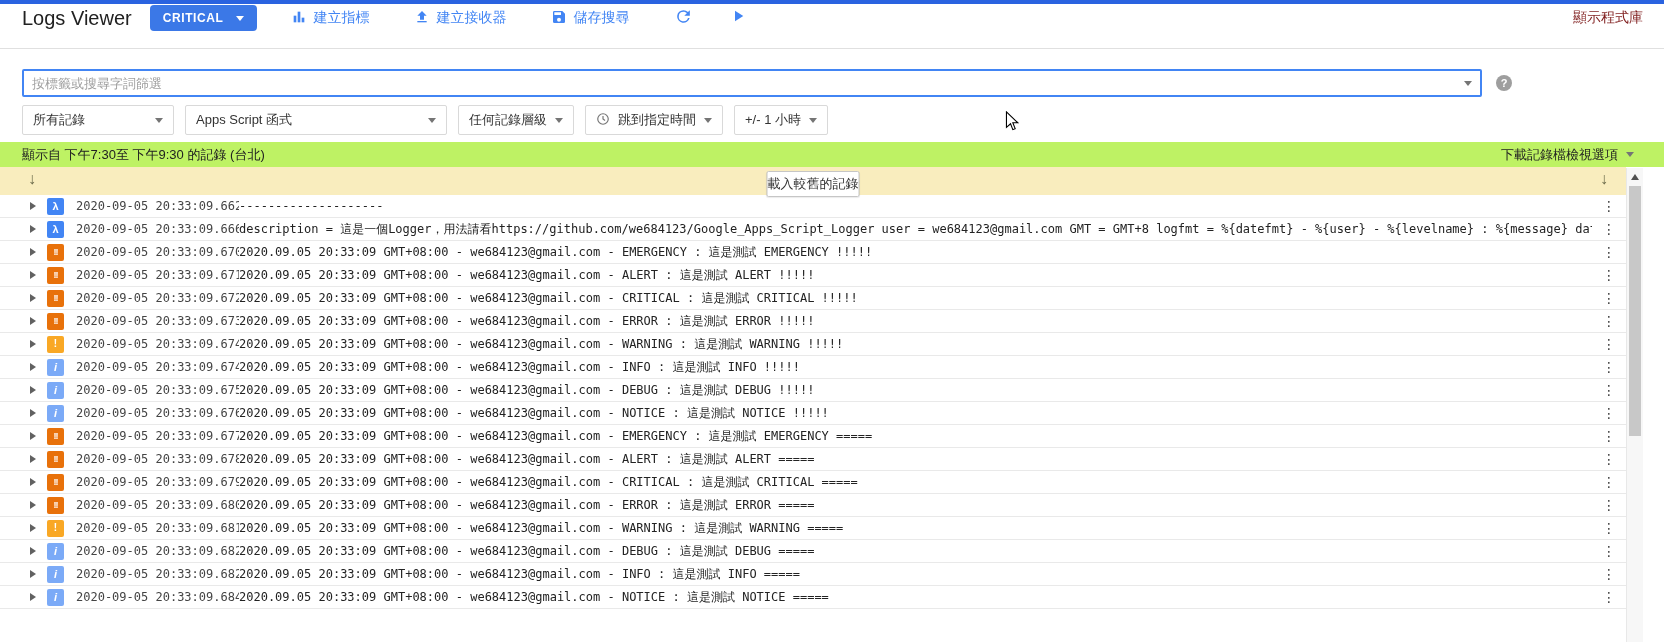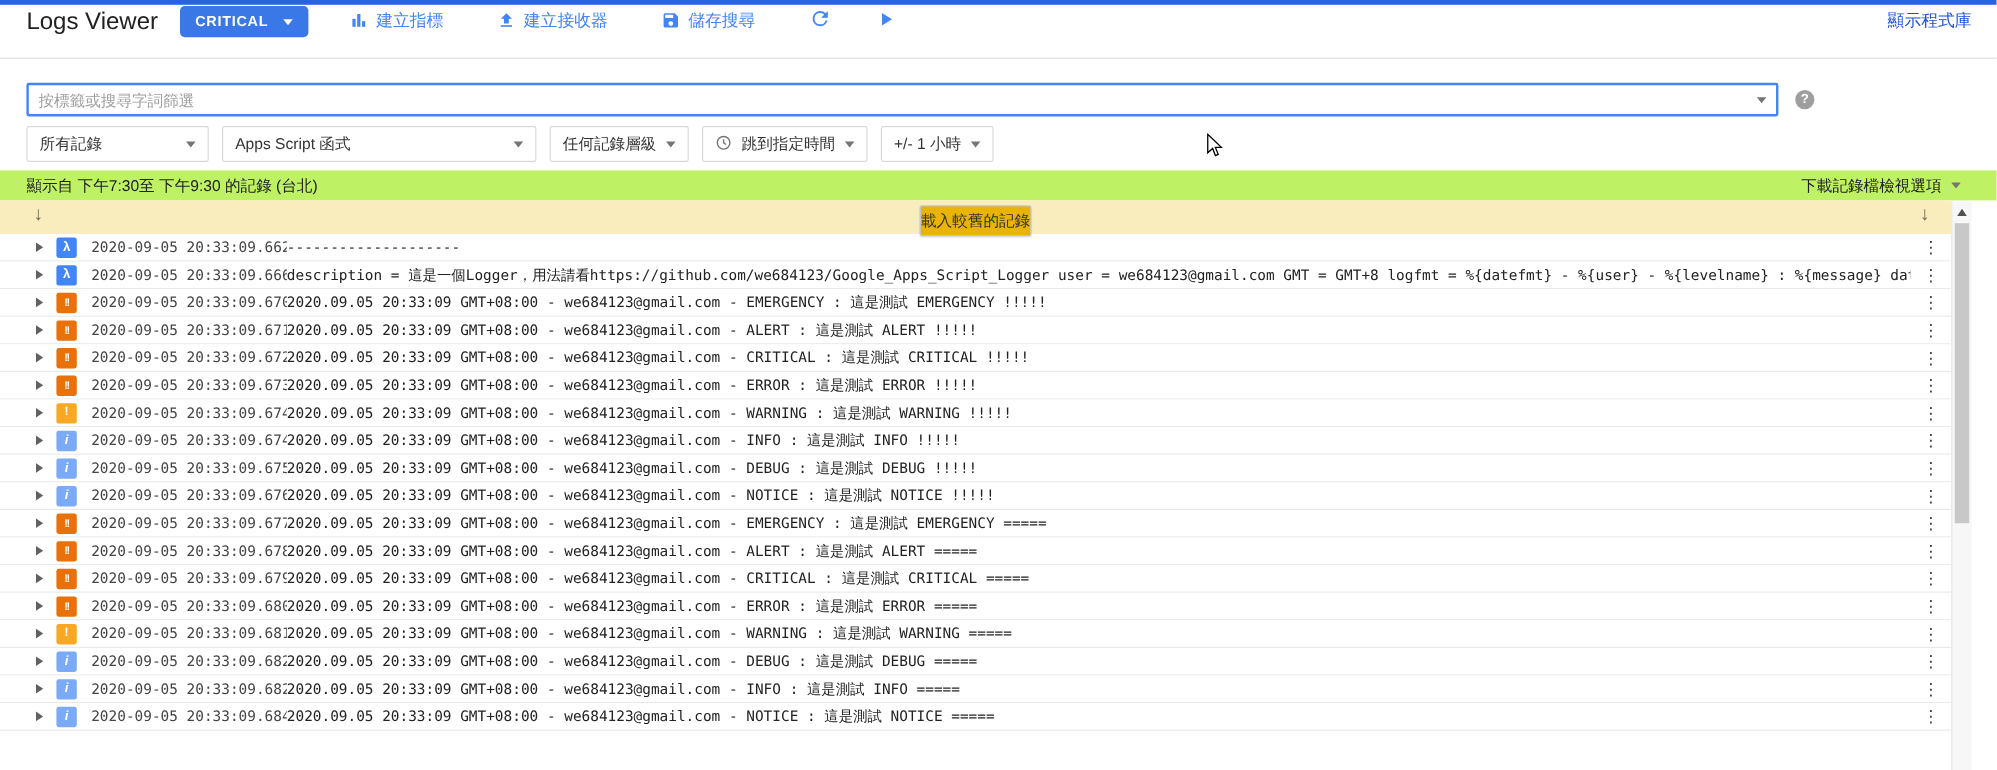--- a/index.html
+++ b/index.html
@@ -11,21 +11,21 @@
   .header{display:flex;align-items:center;height:45px;padding:0 21px 16px 22px;border-bottom:1px solid #e0e0e0;box-sizing:border-box;}
   .page-title{font-size:20px;color:#212121;white-space:nowrap;}
   .classic-btn{margin-left:18px;background:#3b78e7;color:#fff;font-size:12px;font-weight:bold;letter-spacing:.6px;
                padding:6px 13px;border-radius:4px;display:flex;align-items:center;gap:12px;cursor:pointer;border:none;}
   .caret{width:0;height:0;border-left:4px solid transparent;border-right:4px solid transparent;border-top:5px solid #757575;display:inline-block;}
   .caret.white{border-top-color:#fff;}
   .header-actions{display:flex;align-items:center;margin-left:34px;}
   .action{display:flex;align-items:flex-start;gap:7px;color:#4285f4;font-size:14px;margin-right:44px;cursor:pointer;white-space:nowrap;}
   .icon-btn{margin-right:36px;cursor:pointer;display:flex;align-items:center;}
   .spacer{flex:1;}
-  .link-blue{color:#1d4ed8;font-size:14px;cursor:pointer;white-space:nowrap;}
+  .link-blue{color:#7f1d1d;font-size:14px;cursor:pointer;white-space:nowrap;}
 
   
   .search-wrap{position:relative;margin:20px 182px 0 22px;}
   .search-input{width:100%;height:28px;box-sizing:border-box;border:2px solid #4285f4;border-radius:2px;
                 font-size:13px;color:#000000;padding:0 28px 0 8px;outline:none;font-family:inherit;}
   .search-input::placeholder{color:#9e9e9e;}
   .search-caret{position:absolute;right:10px;top:12px;}
   .help-circle{position:absolute;right:-30px;top:6px;width:16px;height:16px;border-radius:50%;background:#9e9e9e;
                color:#fff;font-size:11px;font-weight:bold;display:flex;align-items:center;justify-content:center;cursor:pointer;}
 
@@ -41,21 +41,21 @@
   .status-bar{margin-top:7px;height:25px;background:#bef264;display:flex;align-items:center;
               padding:0 30px 0 22px;font-size:13px;color:#212121;box-sizing:border-box;}
   .status-links{display:flex;align-items:center;}
   .status-link{color:#212121;cursor:pointer;display:flex;align-items:center;gap:8px;white-space:nowrap;}
 
   
   .load-bar{position:relative;height:28px;background:#f9edbe;width:1626px;}
   .dl-arrow{position:absolute;top:3px;font-size:16px;font-weight:bold;color:#6d6c4c;}
   .dl-arrow.left{left:28px;}
   .dl-arrow.right{right:18px;}
-  .load-older-btn{position:absolute;left:50%;transform:translateX(-50%);top:4px;background:#eab308;border:1px solid #c6c6c6;
+  .load-older-btn{position:absolute;left:50%;transform:translateX(-50%);top:4px;background:#ffffff;border:1px solid #c6c6c6;
                   border-radius:2px;font-size:13px;color:#333;padding:3px 0;cursor:pointer;box-shadow:0 1px 1px rgba(0,0,0,.08);
                   font-family:Liberation Sans, sans-serif;white-space:nowrap;}
 
   
   .log-list{width:1626px;}
   .log-row{display:flex;align-items:center;height:23px;box-sizing:border-box;border-bottom:1px solid #e9e9e9;
            padding-left:30px;background:#fff;cursor:pointer;}
   .expand{width:0;height:0;border-top:4px solid transparent;border-bottom:4px solid transparent;
           border-left:6px solid #616161;margin-right:11px;flex-shrink:0;}
   .sev{width:17px;height:17px;border-radius:2px;color:#fff;display:flex;align-items:center;justify-content:center;

